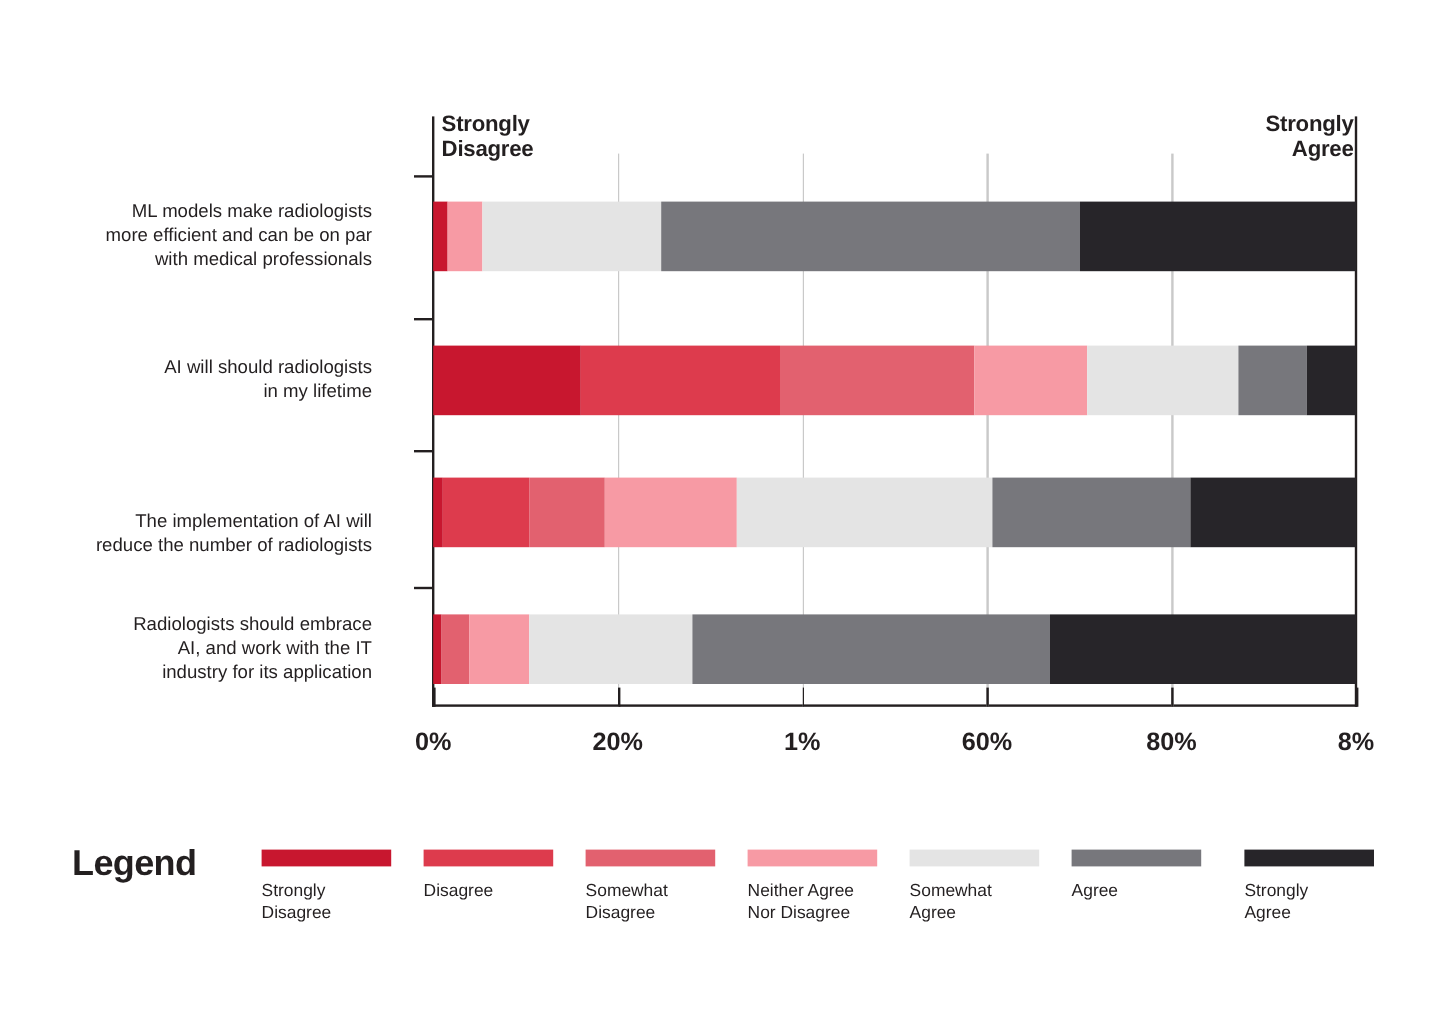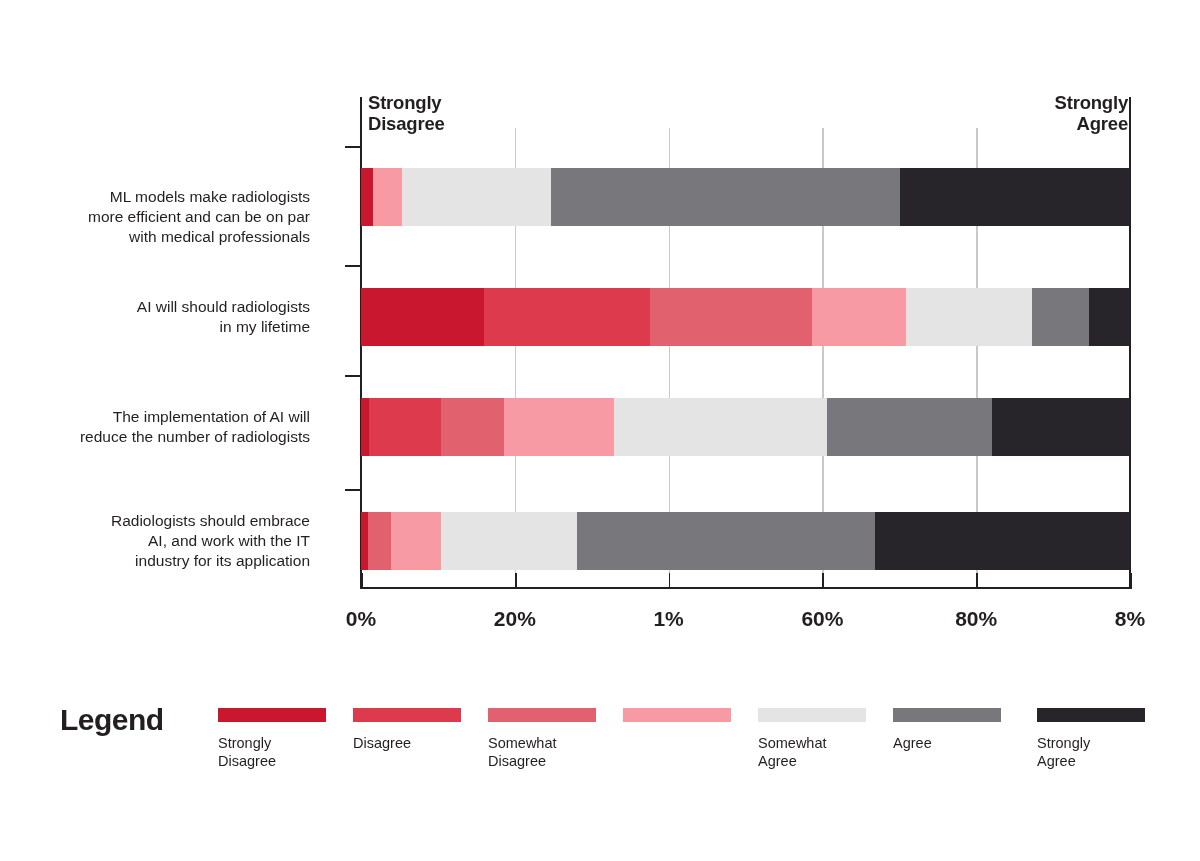--- a/index.html
+++ b/index.html
@@ -234,26 +234,26 @@
       <div class="bar-row" style="top: 512px;">
         <div class="seg" title="Strongly Disagree: 0.9%" style="left: 0px; width: 6.921px; background: rgb(200, 23, 47);"></div>
         <div class="seg" title="Somewhat Disagree: 3%" style="left: 6.921px; width: 23.07px; background: rgb(226, 97, 111);"></div>
         <div class="seg" title="Neither Agree Nor Disagree: 6.5%" style="left: 29.991px; width: 49.985px; background: rgb(247, 154, 164);"></div>
         <div class="seg" title="Somewhat Agree: 17.7%" style="left: 79.976px; width: 136.113px; background: rgb(228, 228, 228);"></div>
         <div class="seg" title="Agree: 38.8%" style="left: 216.089px; width: 298.372px; background: rgb(119, 119, 124);"></div>
         <div class="seg" title="Strongly Agree: 33.1%" style="left: 514.461px; width: 254.539px; background: rgb(39, 37, 41);"></div>
       </div>
     </div>
   <div id="cat-labels">
-      <div class="cat-label" style="top: 167px; margin-top: 20px;">ML models make radiologists
+      <div class="cat-label" style="top: 167px;">ML models make radiologists
 more efficient and can be on par
 with medical professionals</div>
       <div class="cat-label" style="top: 297px;">AI will should radiologists
 in my lifetime</div>
-      <div class="cat-label" style="top: 407px;">The implementation of AI will
+      <div class="cat-label" style="top: 425px;">The implementation of AI will
 reduce the number of radiologists</div>
       <div class="cat-label" style="top: 511px;">Radiologists should embrace
 AI, and work with the IT
 industry for its application</div>
     </div>
 </div>
 
 <div id="legend">
   <div id="legend-title">Legend</div>
   <div id="legend-items">
@@ -266,20 +266,22 @@
         <div class="legend-swatch" style="background: rgb(221, 59, 77);"></div>
         <div class="legend-text">Disagree</div>
       </div>
       <div class="legend-item" style="left: 472px;">
         <div class="legend-swatch" style="background: rgb(226, 97, 111);"></div>
         <div class="legend-text">Somewhat
 Disagree</div>
       </div>
       <div class="legend-item" style="left: 607px;">
         <div class="legend-swatch" style="background: rgb(247, 154, 164);"></div>
+        <div class="legend-text">Neither Agree
+Nor Disagree</div>
       </div>
       <div class="legend-item" style="left: 742px;">
         <div class="legend-swatch" style="background: rgb(228, 228, 228);"></div>
         <div class="legend-text">Somewhat
 Agree</div>
       </div>
       <div class="legend-item" style="left: 877px;">
         <div class="legend-swatch" style="background: rgb(119, 119, 124);"></div>
         <div class="legend-text">Agree</div>
       </div>

